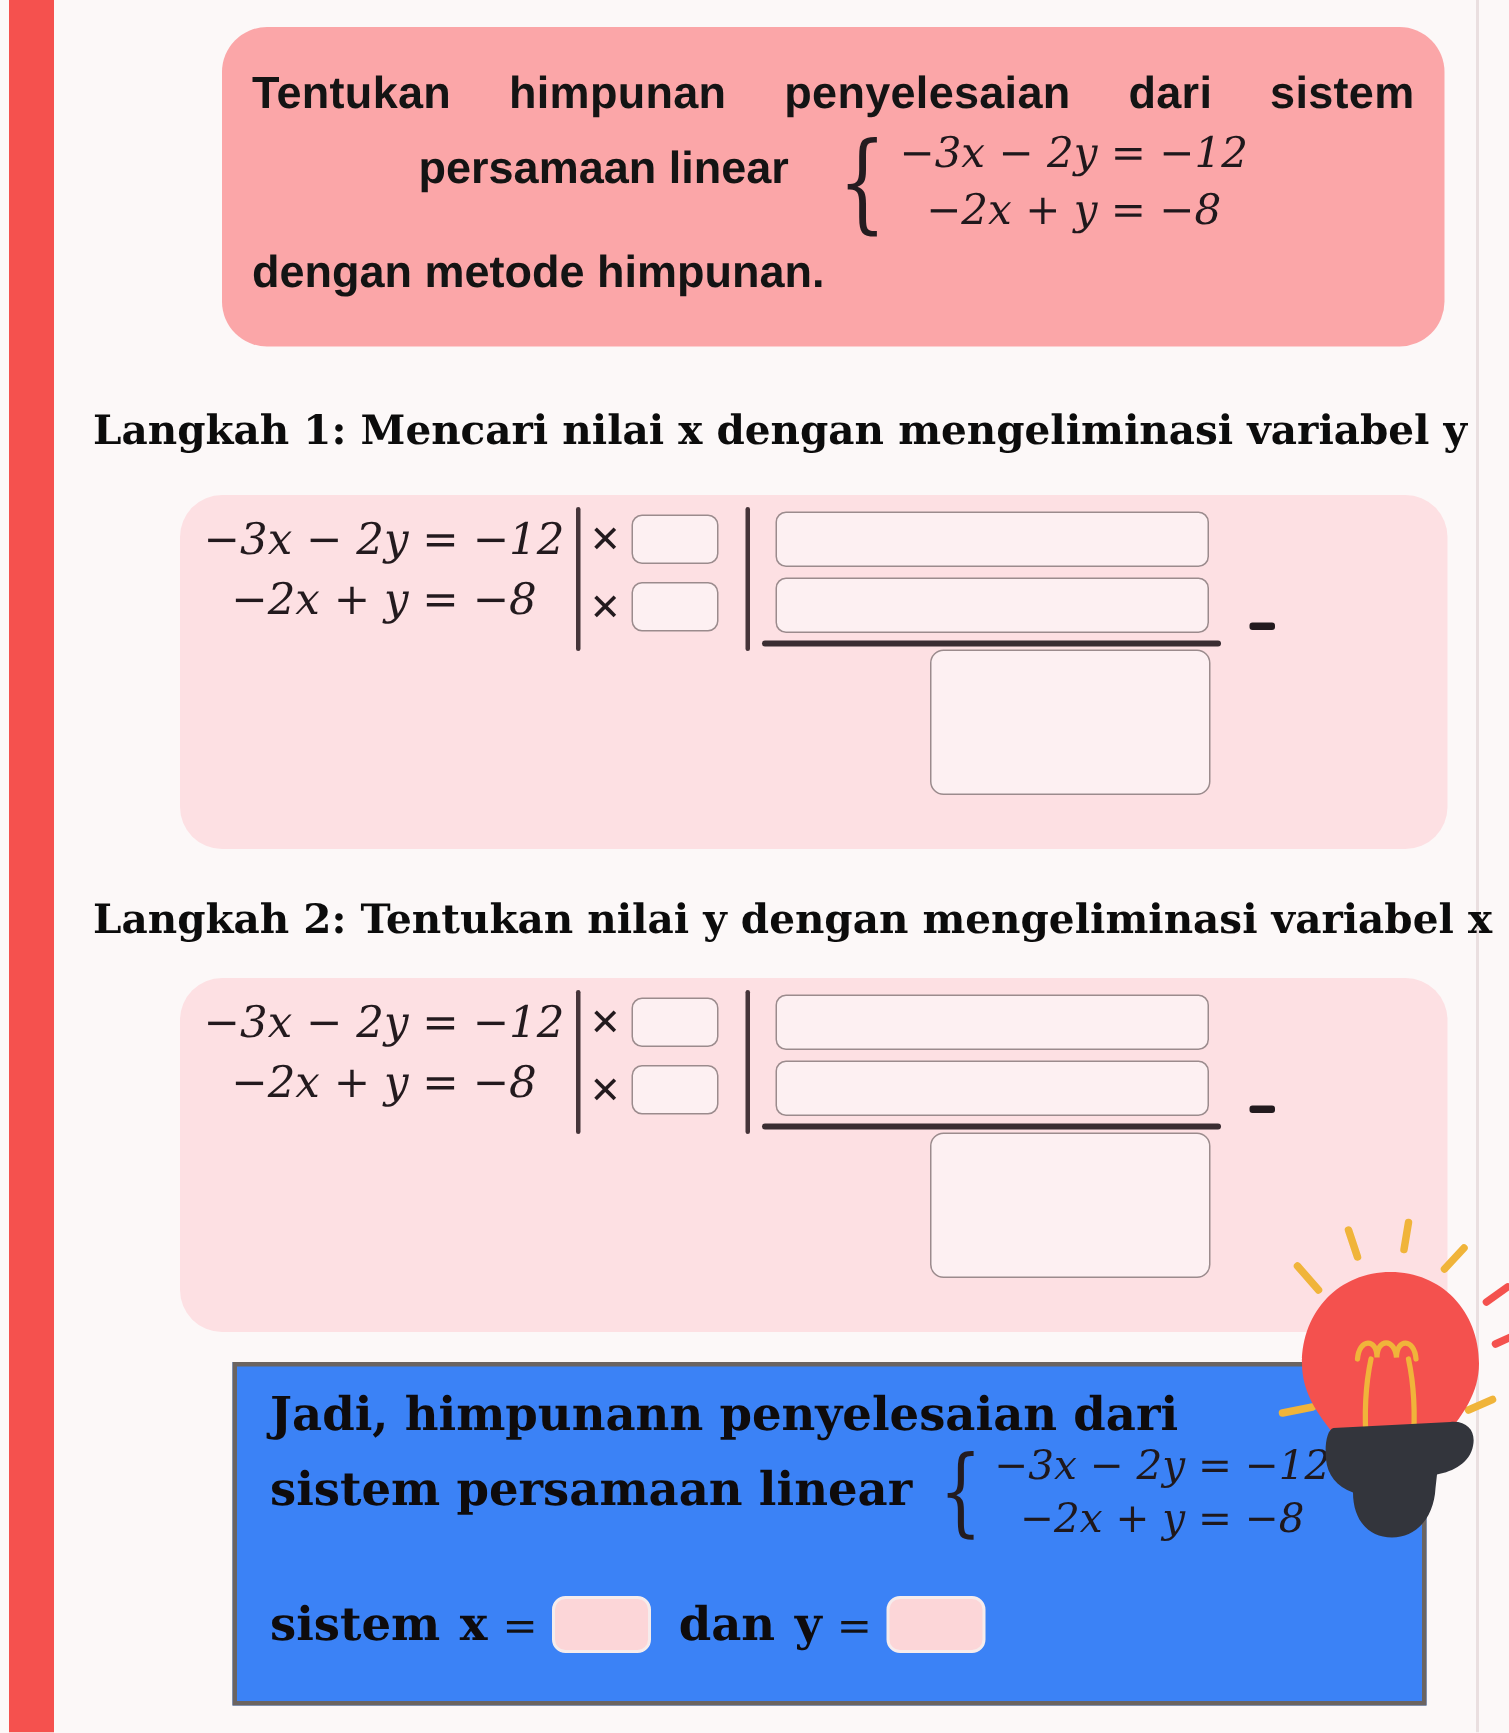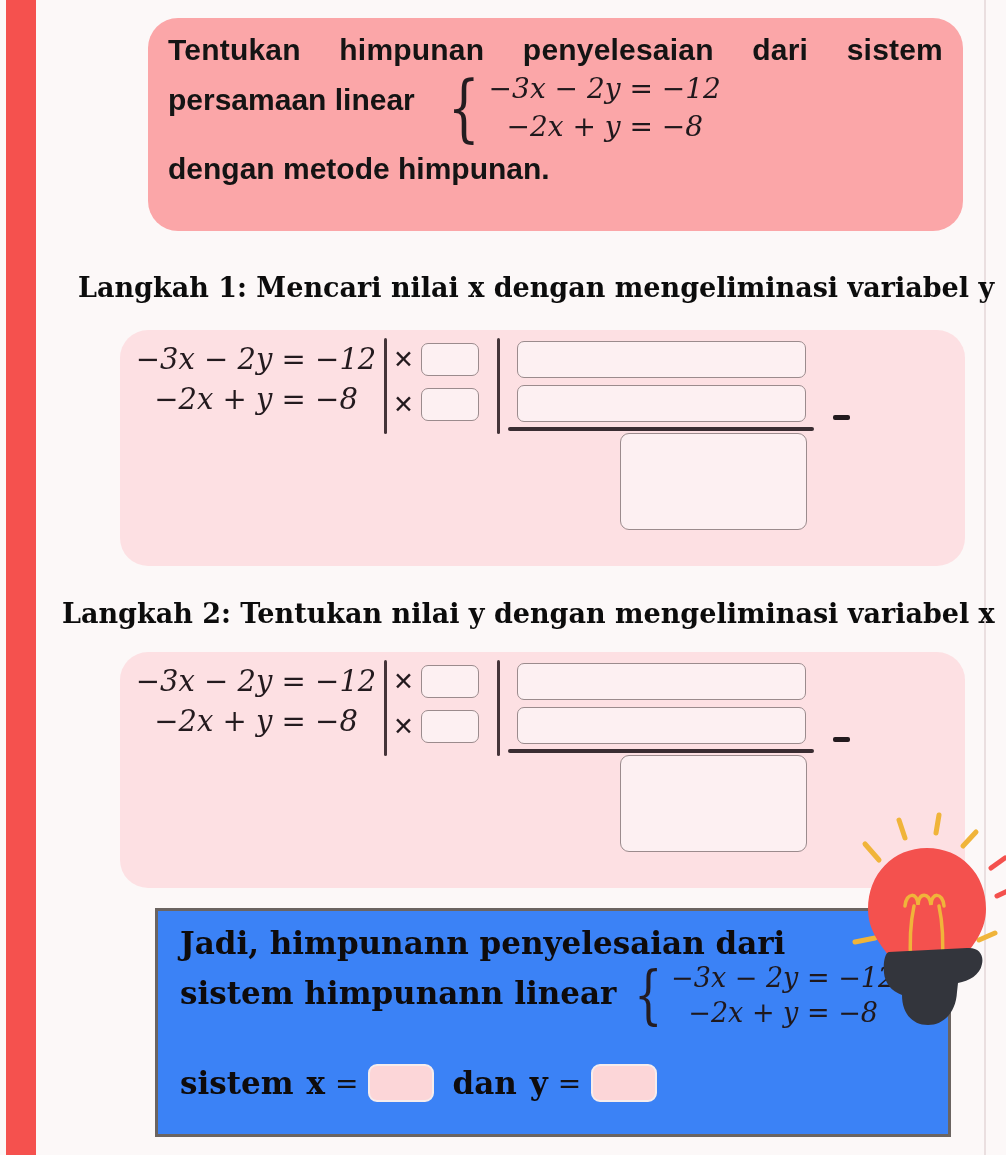--- a/index.html
+++ b/index.html
@@ -7,38 +7,38 @@
   body { background:#fcf8f8; position:relative; overflow:hidden;
          font-family:"Liberation Sans", sans-serif; }
 
   .left-stripe { position:absolute; left:6px; top:0; width:30px; height:1155px;
                  background:#f5514e; }
   .right-line  { position:absolute; left:984px; top:0; width:2px; height:1155px;
                  background:#eadfe0; }
 
   
   .problem-box { position:absolute; left:148px; top:18px; width:815px; height:213px;
-                 background:#fba6a8; border-radius:30px; padding:15px 20px 12px 20px; z-index:1; }
+                 background:#fba6a8; border-radius:30px; padding:28px 20px 12px 20px; z-index:1; }
   .p-line1 { font-weight:700; font-size:30px; color:#141414;
              text-align:justify; text-align-last:justify; letter-spacing:.2px; }
-  .p-line2 { display:flex; align-items:flex-start; margin-top:2px; }
+  .p-line2 { display:flex; align-items:flex-start; margin-top:2px;justify-content:center; }
   .p-prefix { font-weight:700; font-size:30px; color:#141414; padding-top:14px; white-space:nowrap; }
   .system { display:flex; align-items:center; margin-left:26px; }
   .brace { font-family:"DejaVu Serif", serif; font-size:72px; font-weight:400;
            line-height:78px; color:#241c20; transform:scaleX(.7); }
   .eqcol { display:flex; flex-direction:column; align-items:center; margin-left:2px; }
   .eq { font-family:"DejaVu Serif", serif; font-style:italic; font-size:28px;
         line-height:38px; color:#1f181c; white-space:nowrap; }
   .p-line3 { font-weight:700; font-size:30px; color:#141414; margin-top:5px; }
 
   
   .step-heading { position:absolute; left:62px; width:910px;
                   font-family:"DejaVu Serif", serif; font-weight:700; font-size:27px;
                   color:#0c0c0c; white-space:nowrap; }
-  .h1pos { top:272px;margin-left:16px; }
+  .h1pos { top:272px; }
   .h2pos { top:598px; }
 
   
   .work-box { position:absolute; left:120px; width:845px; height:236px;
               background:#fde0e3; border-radius:28px; z-index:1; }
   .wb1 { top:330px; }
   .wb2 { top:652px; }
   .work-box > * { position:absolute; }
   .weq { font-family:"DejaVu Serif", serif; font-style:italic; font-size:29px;
          color:#231a1e; width:252px; text-align:center; white-space:nowrap; }
@@ -132,21 +132,21 @@
     <div class="inp long l1"></div>
     <div class="inp long l2"></div>
     <div class="hline"></div>
     <div class="minus-dash"></div>
     <div class="inp big"></div>
   </section>
 
   <section class="conclusion-box">
     <div class="c-serif c-line1">Jadi, himpunann penyelesaian dari</div>
     <div class="c-line2">
-      <span class="c-serif c-prefix">sistem himpunann linear</span>
+      <span class="c-serif c-prefix">sistem persamaan linear</span>
       <span class="system">
         <span class="brace">{</span>
         <span class="eqcol">
           <span class="eq">−3x − 2y = −12</span>
           <span class="eq">−2x + y = −8</span>
         </span>
       </span>
     </div>
     <div class="c-line3">
       <span class="c-serif">sistem</span>

